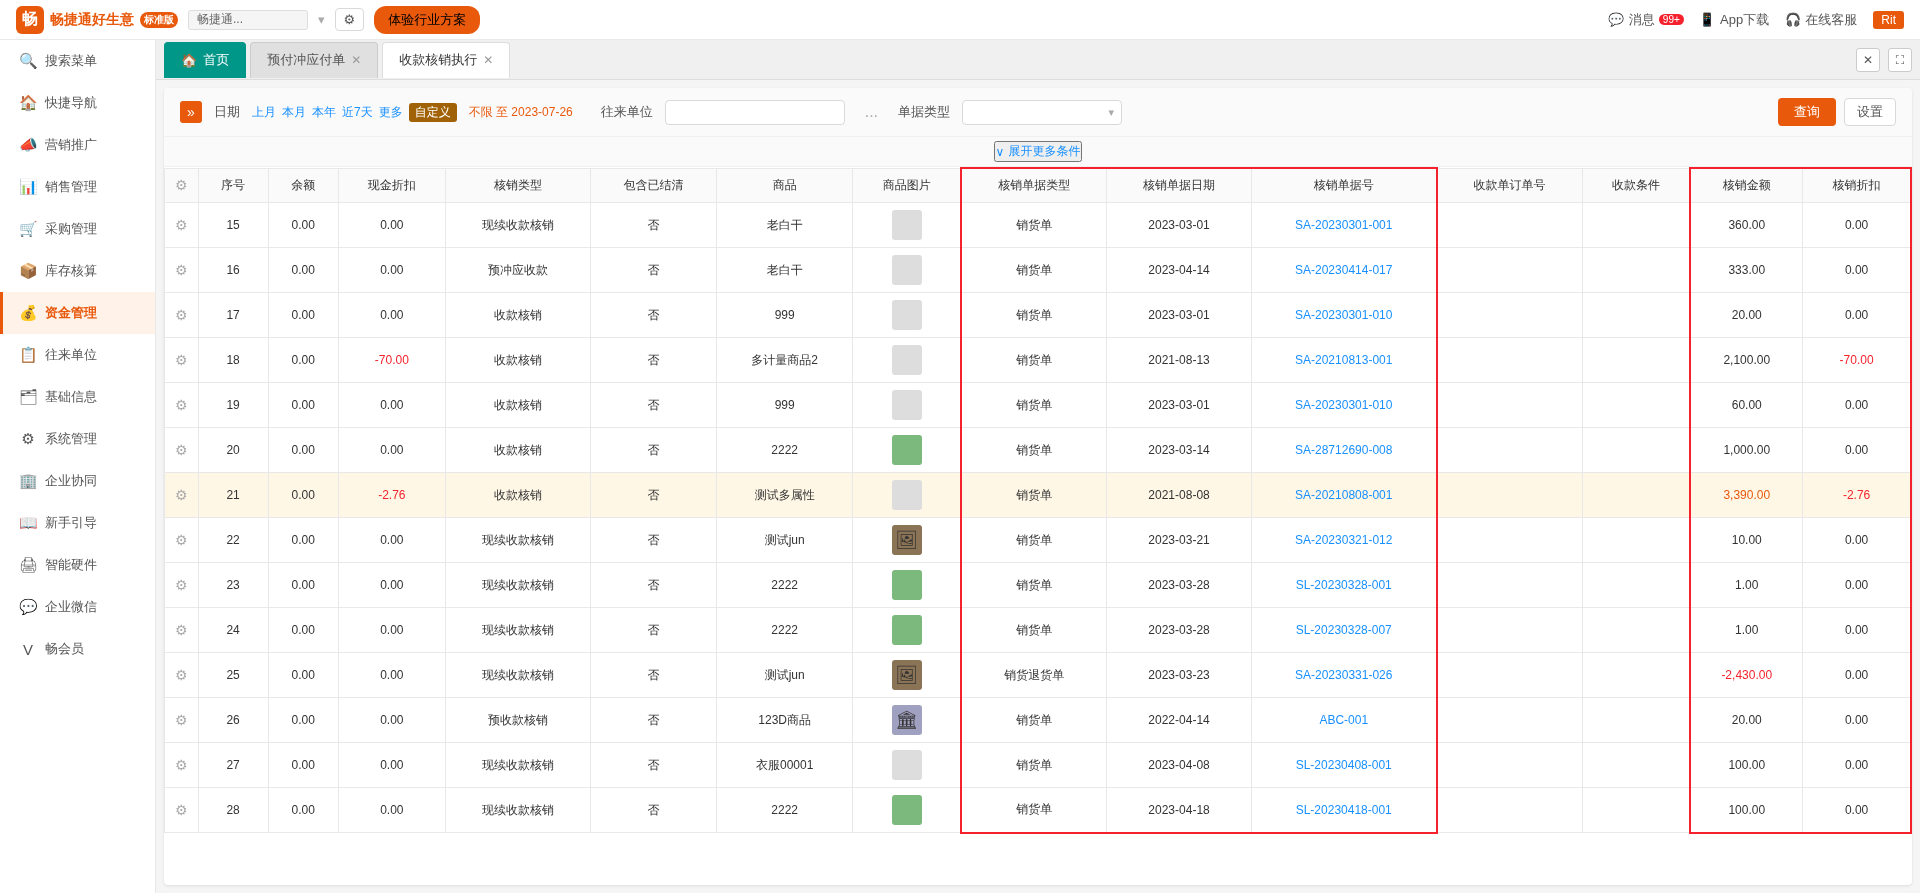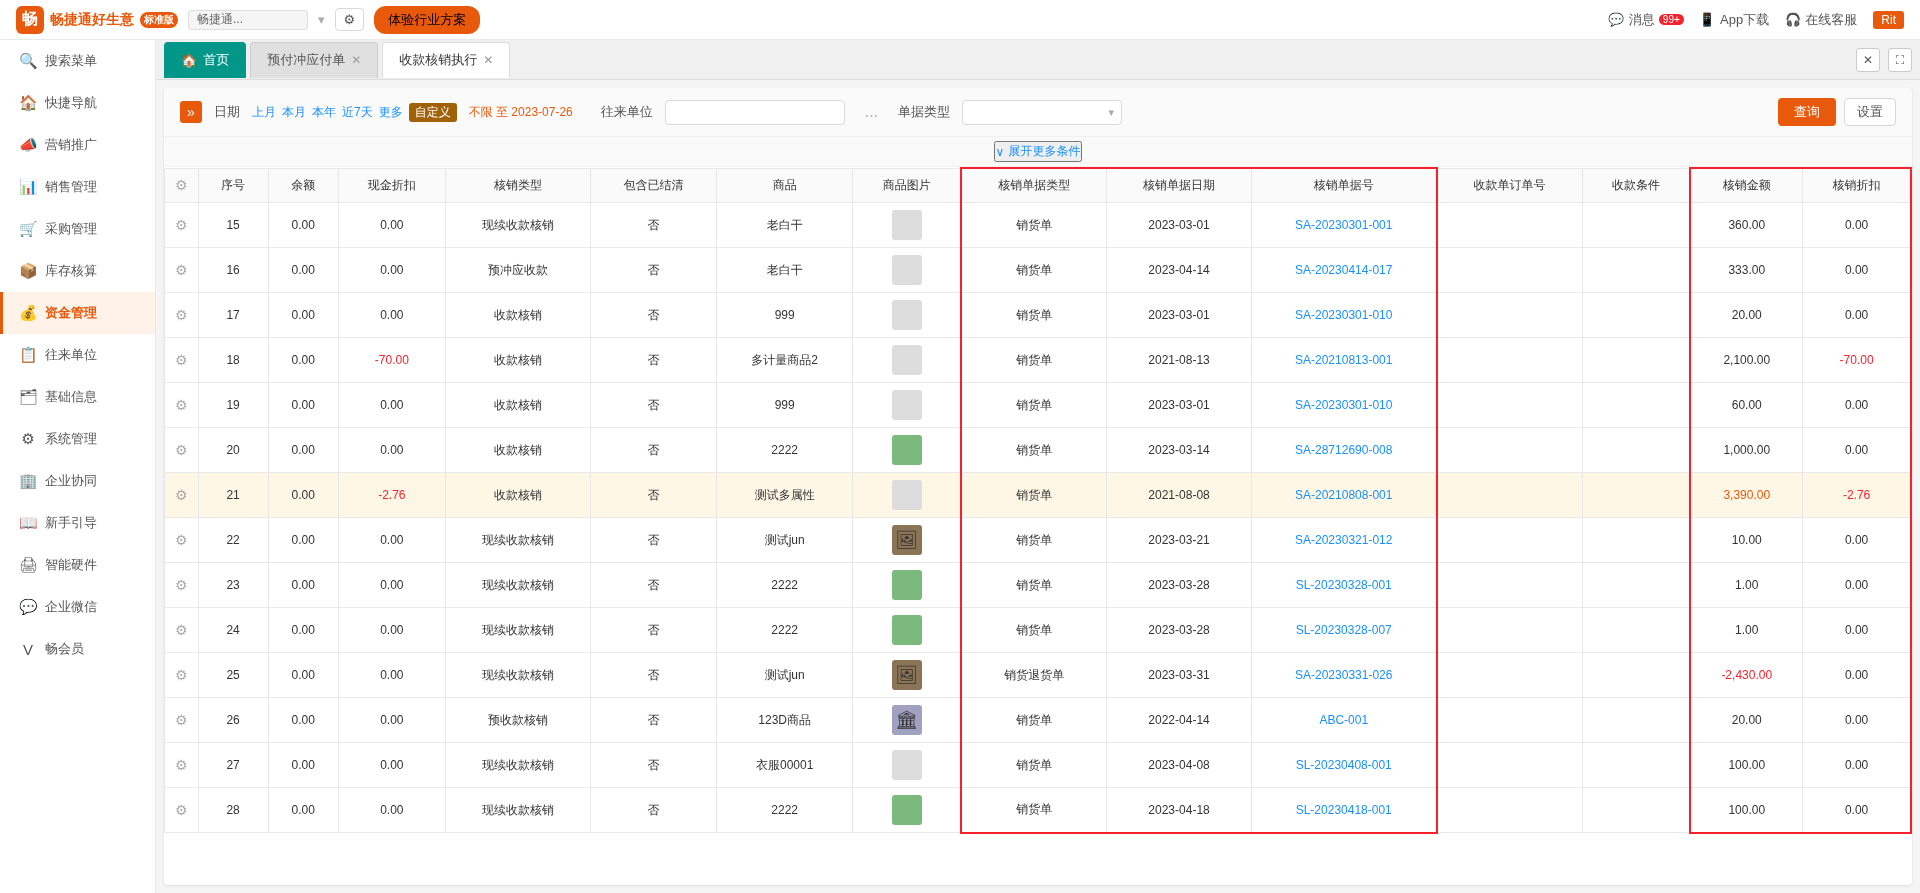--- a/index.html
+++ b/index.html
@@ -443,21 +443,21 @@
               <tr>
     <td style="text-align:center;"><span class="settings-icon">⚙</span></td>
     <td style="">25</td>
     <td style="">0.00</td>
     <td class="" style="">0.00</td>
     <td style="">现续收款核销</td>
     <td style="">否</td>
     <td style="">测试jun</td>
     <td style=""><span style="display:inline-block;width:30px;height:30px;background:#8b7355;border-radius:3px;vertical-align:middle;font-size:18px;text-align:center;line-height:30px;">🖼</span></td>
     <td style="border-left:2px solid #f5222d;">销货退货单</td>
-    <td style="">2023-03-31</td>
+    <td style="">2023-03-23</td>
     <td style="border-right:2px solid #f5222d;"><a class="link-blue">SA-20230331-026</a></td>
     <td style=""></td>
     <td style=""></td>
     <td class="text-red" style="border-left:2px solid #f5222d;">-2,430.00</td>
     <td class="" style="border-right:2px solid #f5222d;">0.00</td>
   </tr>
               <tr>
     <td style="text-align:center;"><span class="settings-icon">⚙</span></td>
     <td style="">26</td>
     <td style="">0.00</td>

